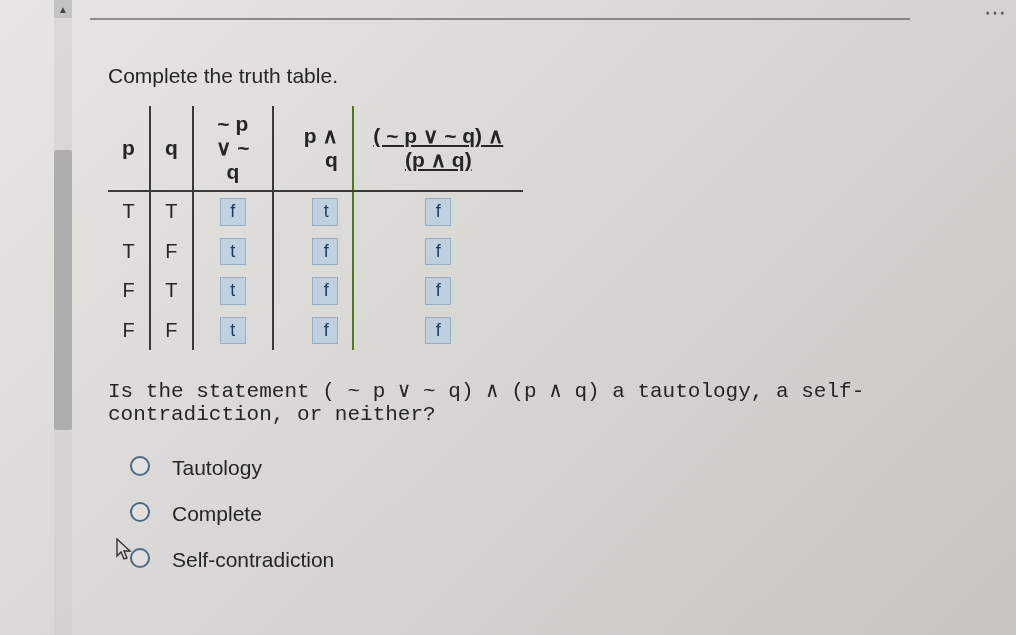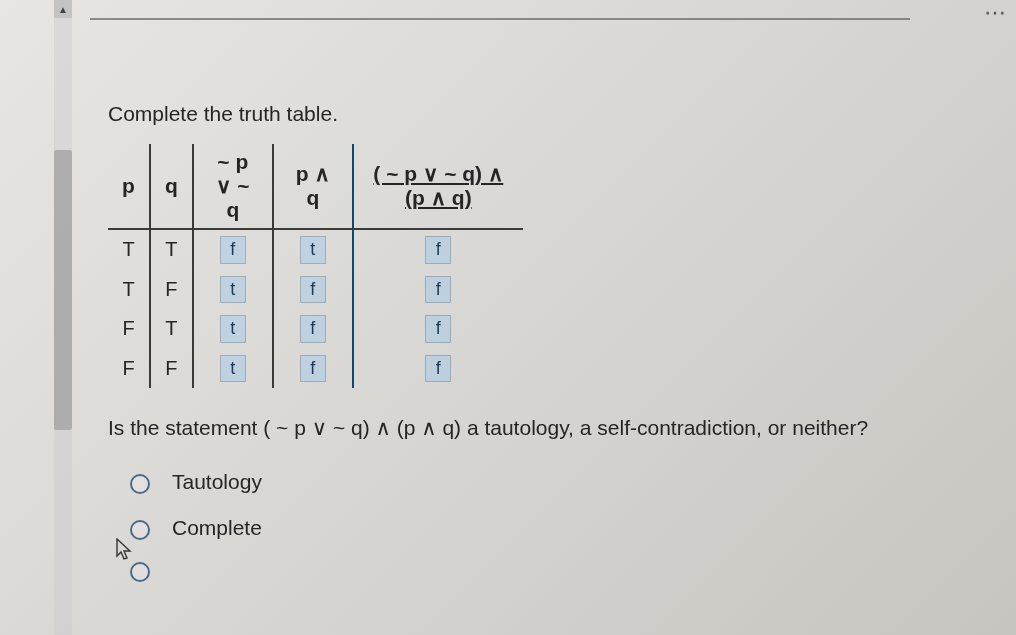--- a/index.html
+++ b/index.html
@@ -50,21 +50,20 @@
     position: absolute;
     left: 108px;
     top: 64px;
     width: 780px;
     color: #252525;
     font-size: 20px;
   }
   .instruction {
     margin-bottom: 18px;
     font-size: 21px;
-    margin-top: 38px;
   }
   table.truth {
     border-collapse: collapse;
     margin-bottom: 28px;
   }
   table.truth th, table.truth td {
     padding: 6px 14px;
     text-align: center;
     font-size: 20px;
     font-weight: normal;
@@ -76,45 +75,46 @@
     font-weight: bold;
     font-size: 21px;
   }
   table.truth th:nth-child(1),
   table.truth td:nth-child(1) { border-right: 2px solid #3a3a3a; width: 42px;}
   table.truth th:nth-child(2),
   table.truth td:nth-child(2) { border-right: 2px solid #3a3a3a; width: 42px;}
   table.truth th:nth-child(3),
   table.truth td:nth-child(3) { border-right: 2px solid #3a3a3a; width: 80px;}
   table.truth th:nth-child(4),
-  table.truth td:nth-child(4) { border-right: 2px solid #0c4a6e; width: 80px;}
+  table.truth td:nth-child(4) { border-right: 2px solid #4d7c0f; width: 80px; text-align: right;}
   table.truth th:nth-child(5),
   table.truth td:nth-child(5) { width: 170px;}
   table.truth th:nth-child(5) { text-decoration: underline; }
   .answer-cell {
     display: inline-block;
     min-width: 26px;
     padding: 2px 8px;
     background: rgba(168,200,230,0.55);
     border: 1px solid rgba(120,150,180,0.6);
     color: #1a3a5a;
     font-size: 18px;
     line-height: 1.2;
   }
   .question {
     margin-top: 4px;
     margin-bottom: 30px;
     font-size: 21px;
+    font-family: Liberation Mono, monospace;
   }
   .options {
     margin-left: 22px;
   }
   .option-row {
     display: flex;
-    align-items: flex-end;
+    align-items: flex-start;
     margin-bottom: 22px;
     font-size: 21px;
   }
   .radio {
     width: 20px; height: 20px;
     border: 2px solid #4a6a8a;
     border-radius: 50%;
     margin-right: 22px;
     background: rgba(255,255,255,0.2);
     flex-shrink: 0;
@@ -202,20 +202,21 @@
       <div class="option-row">
         <span class="radio"></span>
         <span>Tautology</span>
       </div>
       <div class="option-row">
         <span class="radio"></span>
         <span>Complete</span>
       </div>
       <div class="option-row">
         <span class="radio"></span>
+        <span>Self-contradiction</span>
       </div>
     </div>
 
   </div>
 
   <div class="cursor">
     <svg viewBox="0 0 18 24">
       <path d="M1 1 L1 18 L5 14 L8 21 L11 20 L8 13 L14 13 Z" fill="none" stroke="#333" stroke-width="1.4"></path>
     </svg>
   </div>

